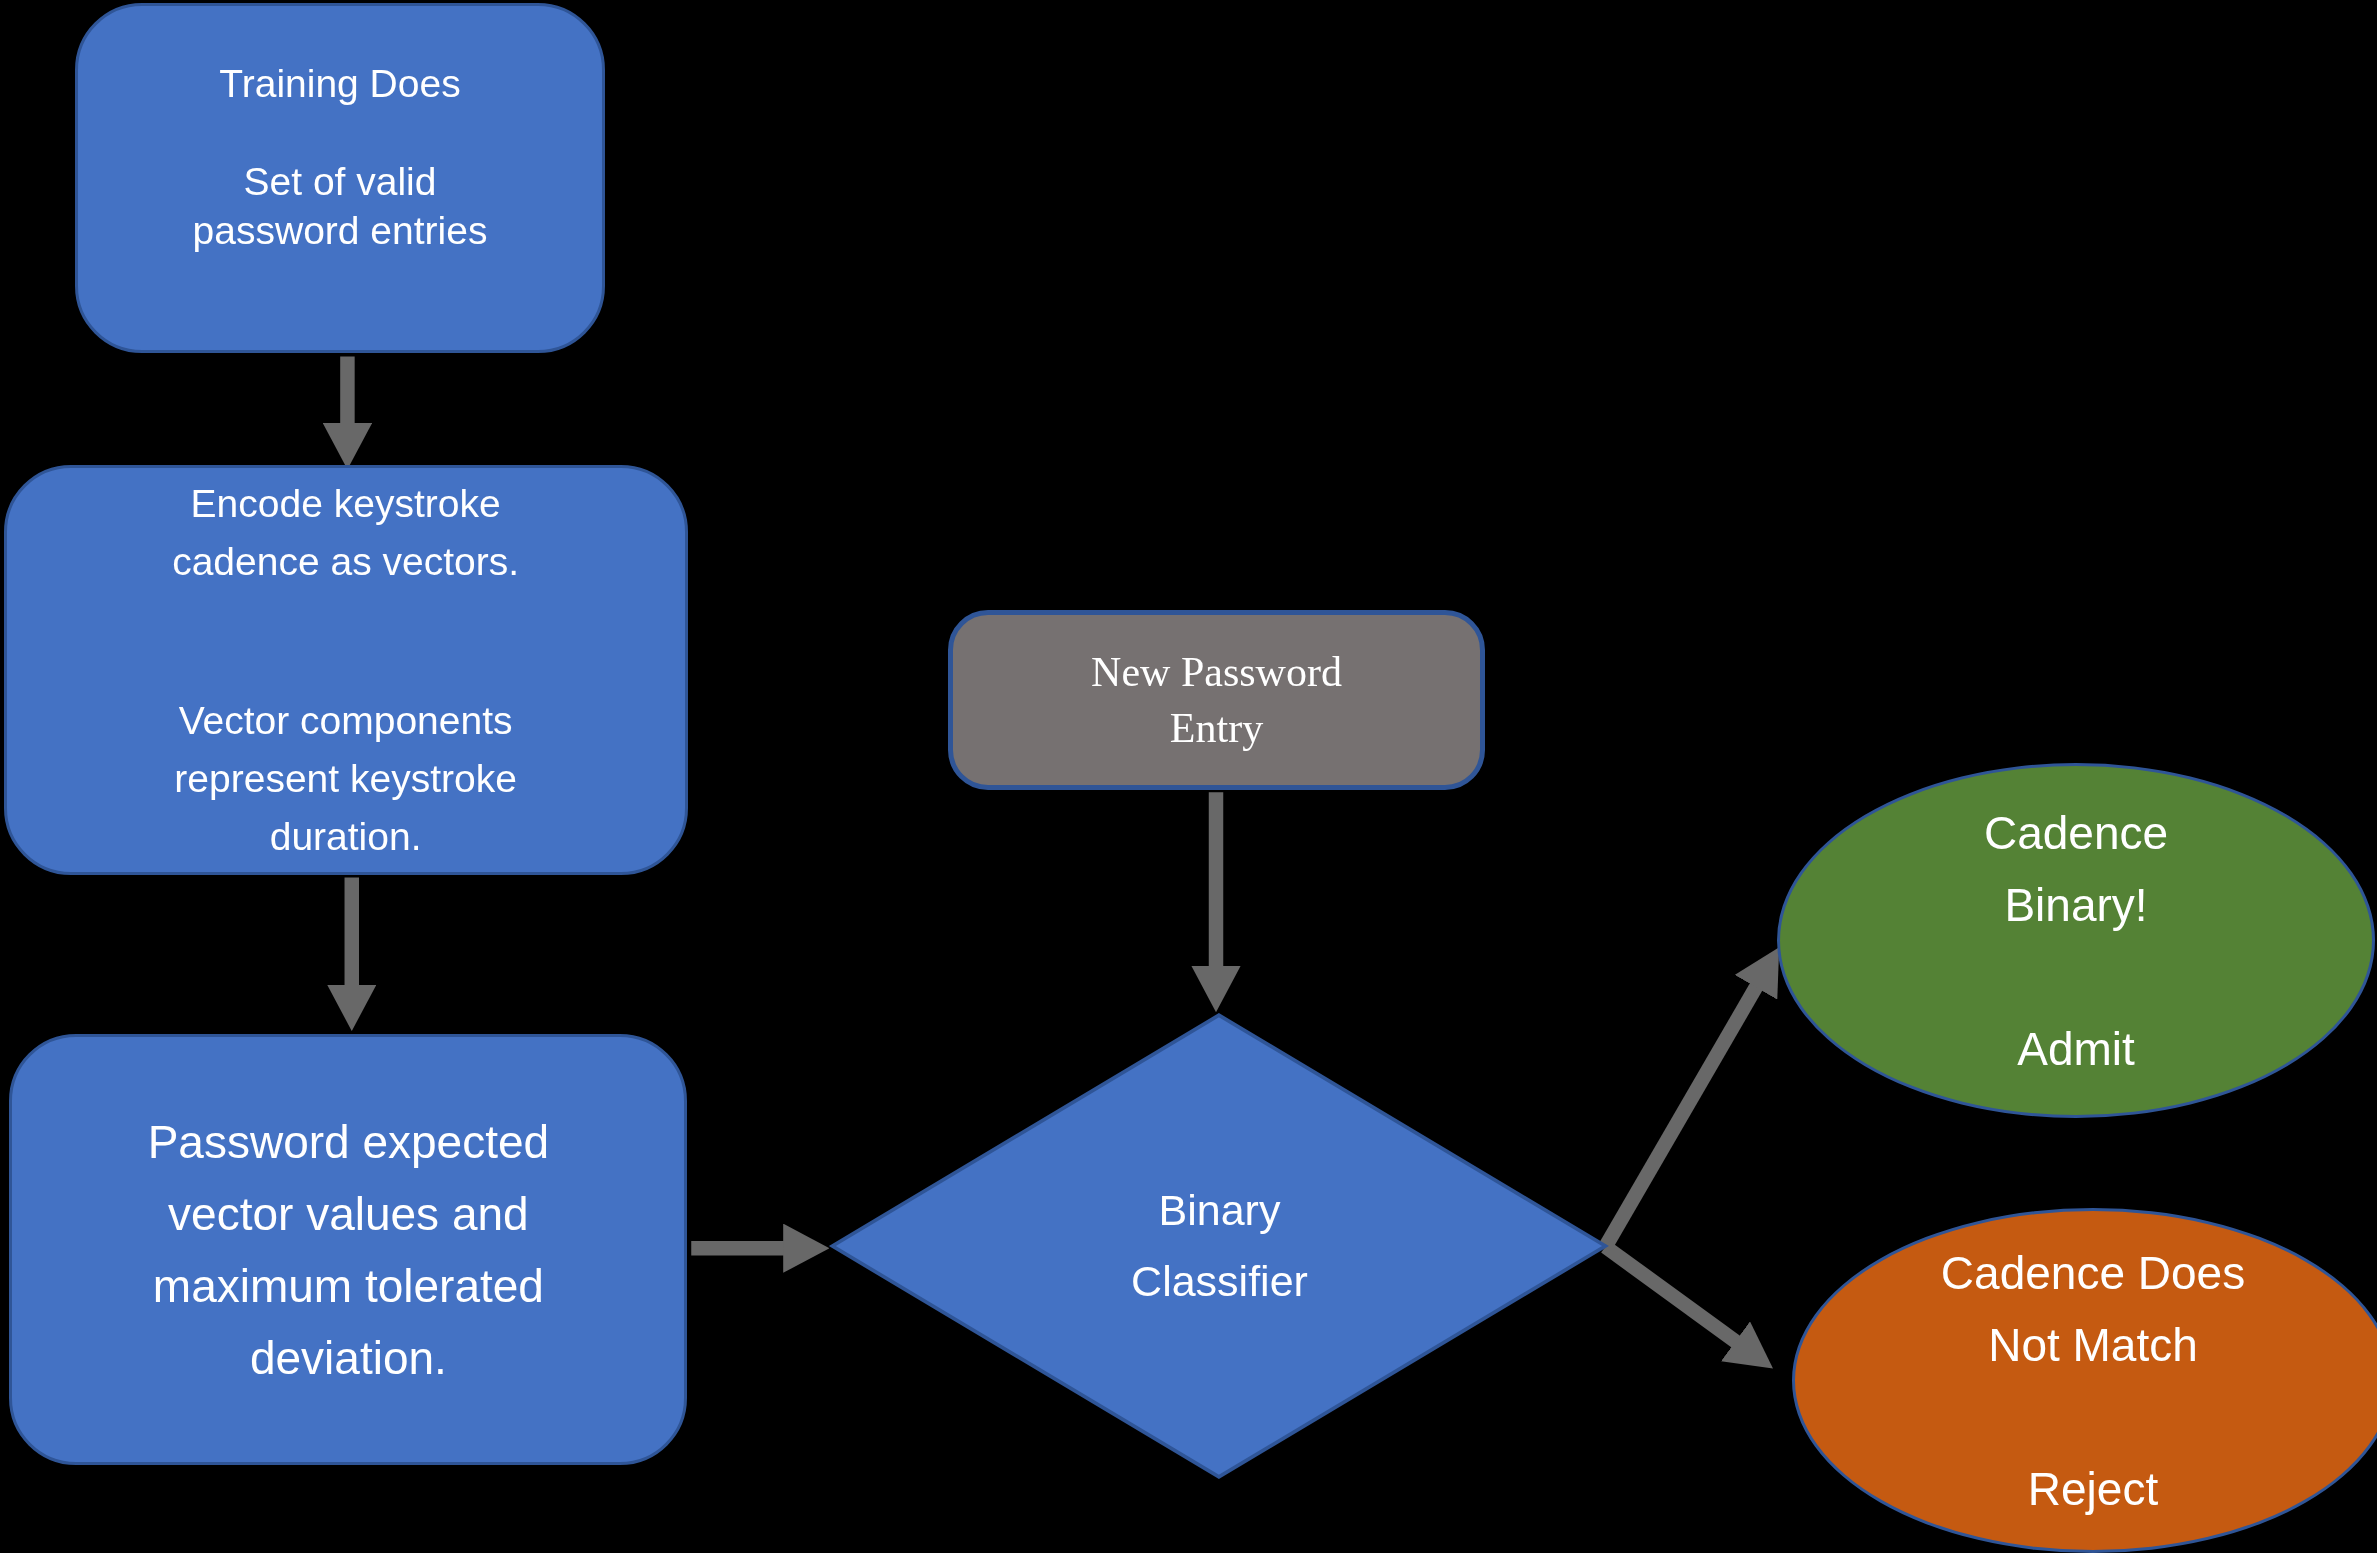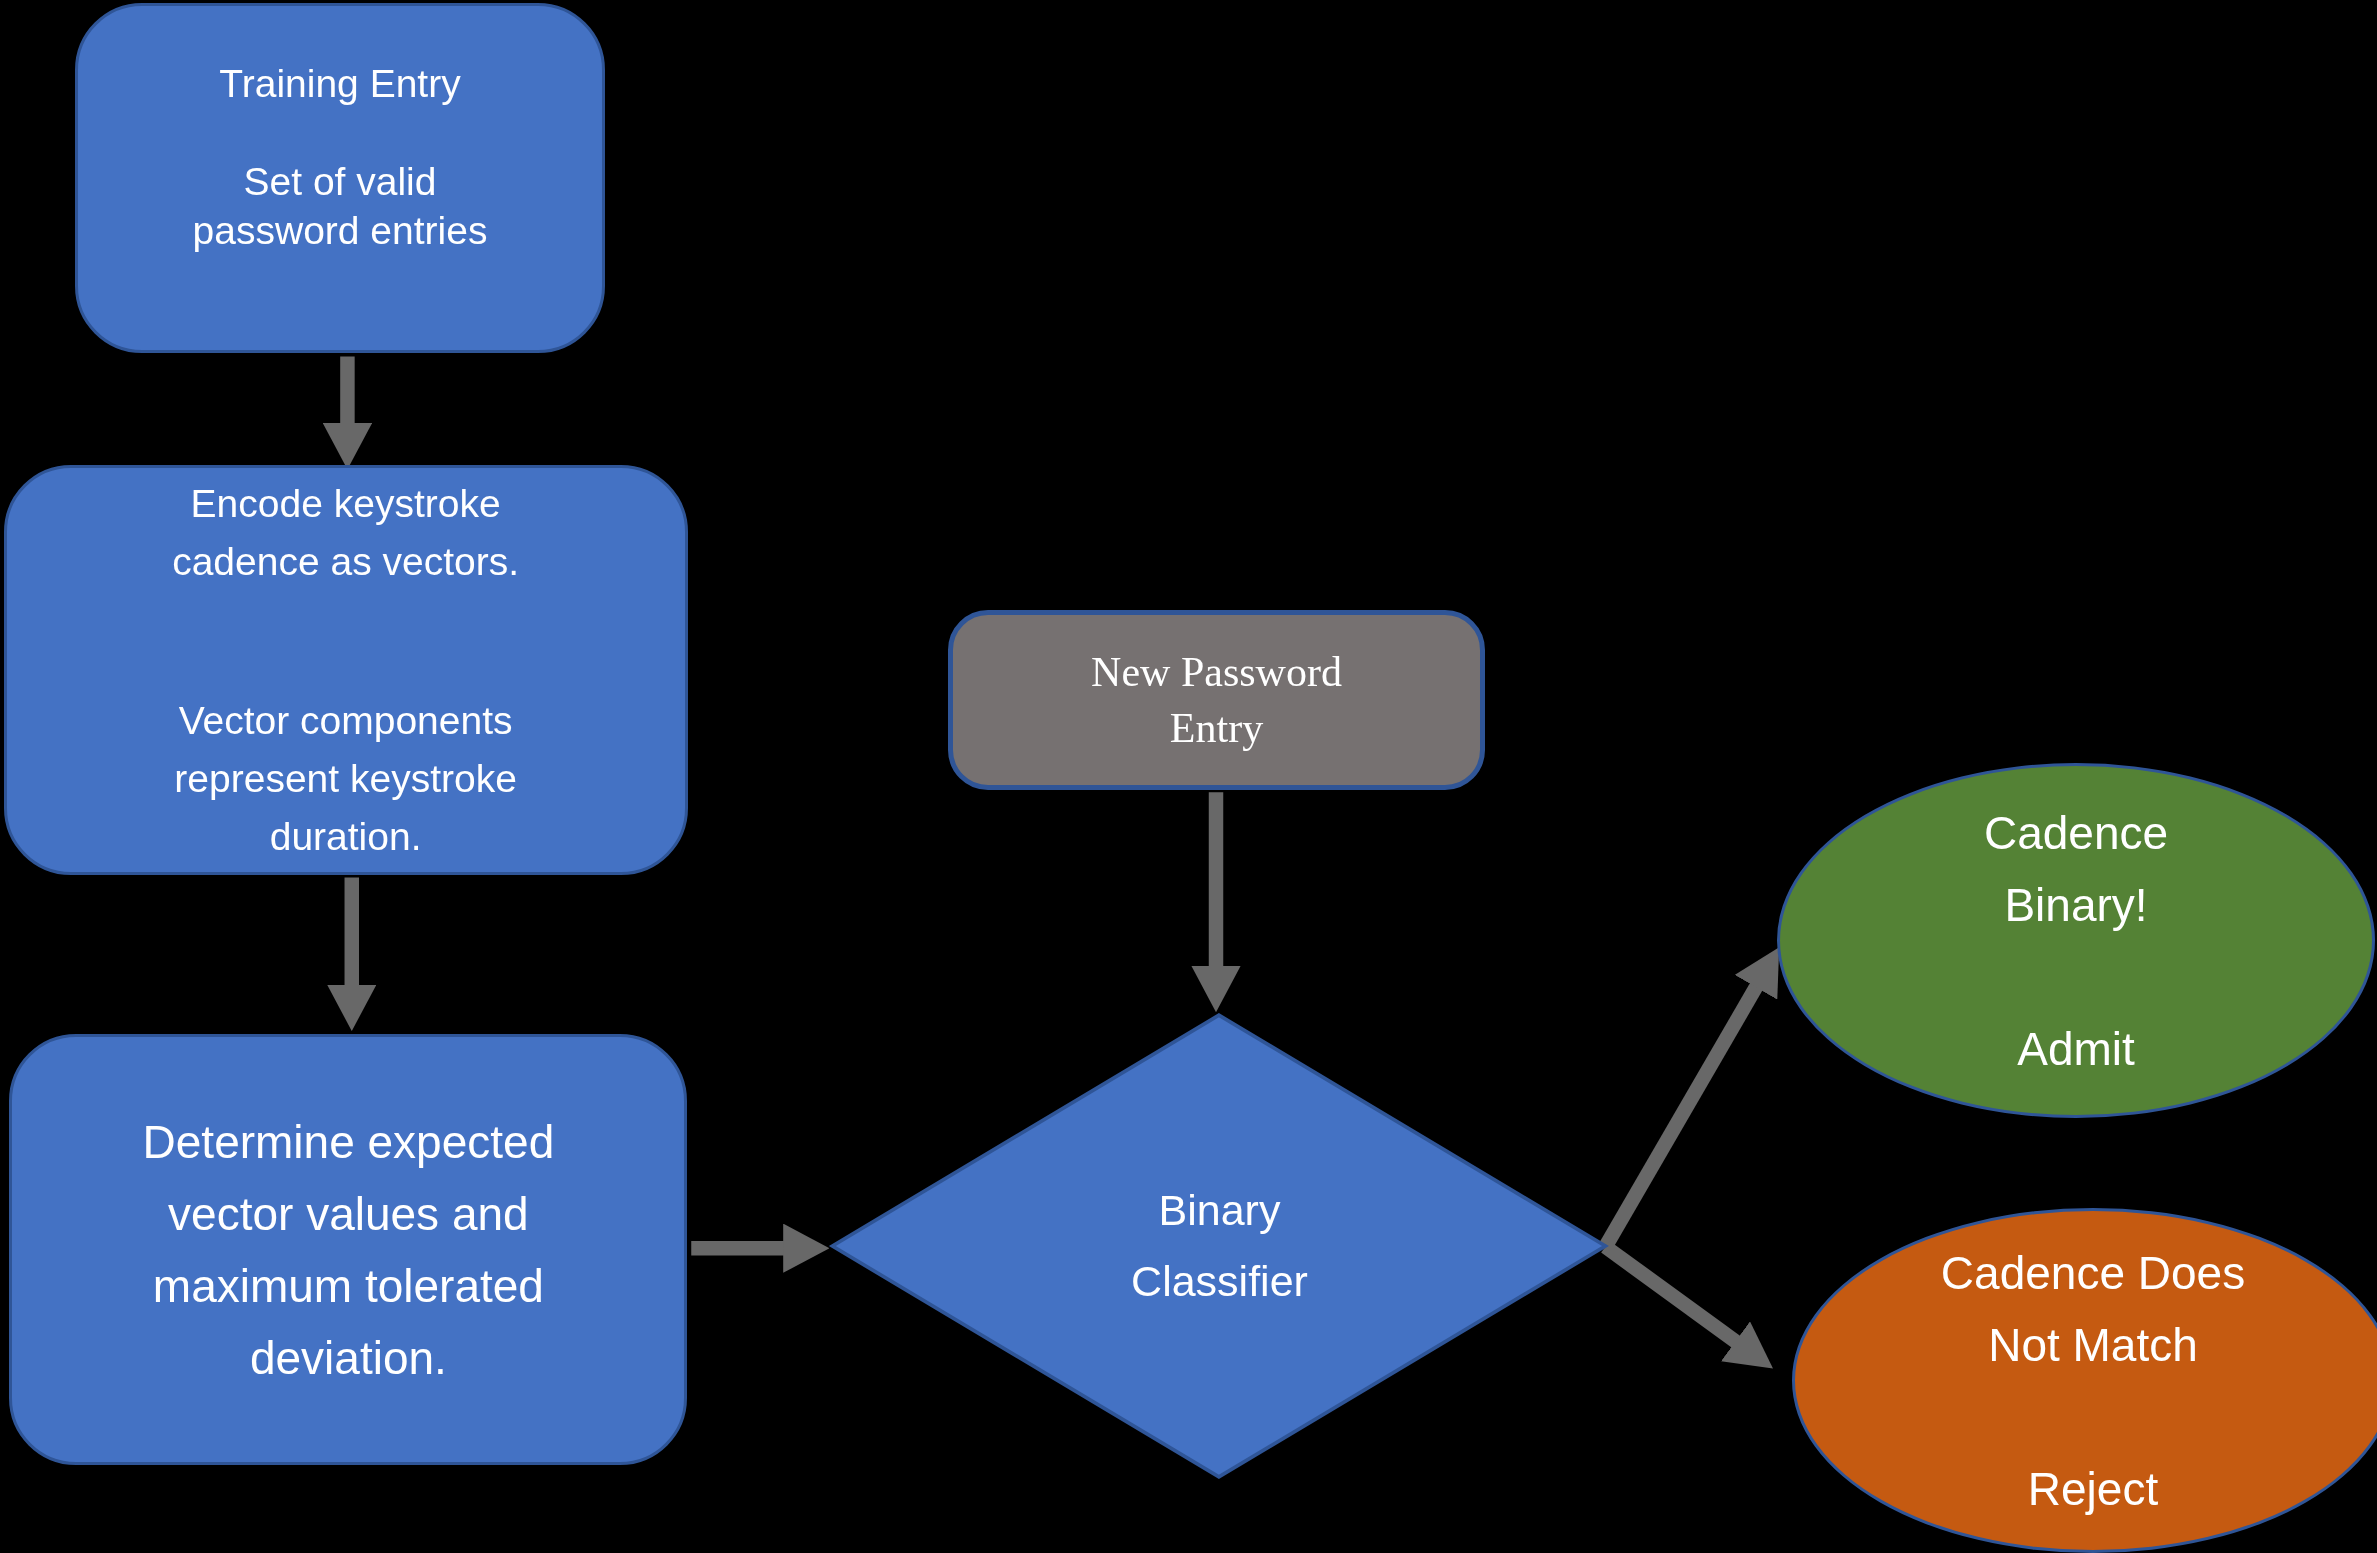--- a/index.html
+++ b/index.html
@@ -48,37 +48,37 @@
       <line x1="1680" y1="1094" x2="1680" y2="1338" marker-end="url(#ah)"></line>
       <line x1="955" y1="1724" x2="1086" y2="1724" marker-end="url(#ah)"></line>
       <line x1="2218" y1="1722" x2="2428" y2="1360" marker-end="url(#ah)"></line>
       <line x1="2218" y1="1722" x2="2401" y2="1855" marker-end="url(#ah)"></line>
     </g>
 
     <polygon points="1150,1721 1684,1402 2218,1721 1684,2040" style="fill:var(--node_blue);stroke:var(--node_blue_border)" stroke-width="5"></polygon>
   </svg>
 
   <div class="node blue-box" id="box-training">
-    <div class="title">Training Entry</div>
+    <div class="title">Training Does</div>
     <div class="gap"></div>
     <div class="note">Set of valid
 password entries</div>
   </div>
 
   <div class="node blue-box" id="box-encode">
     <div class="title">Encode keystroke
 cadence as vectors.</div>
     <div class="gap"></div>
     <div class="note">Vector components
 represent keystroke
 duration.</div>
   </div>
 
   <div class="node blue-box" id="box-determine">
-    <div class="title">Determine expected
+    <div class="title">Password expected
 vector values and
 maximum tolerated
 deviation.</div>
   </div>
 
   <div class="node" id="box-new-password">
     <div class="title">New Password
 Entry</div>
   </div>
 

